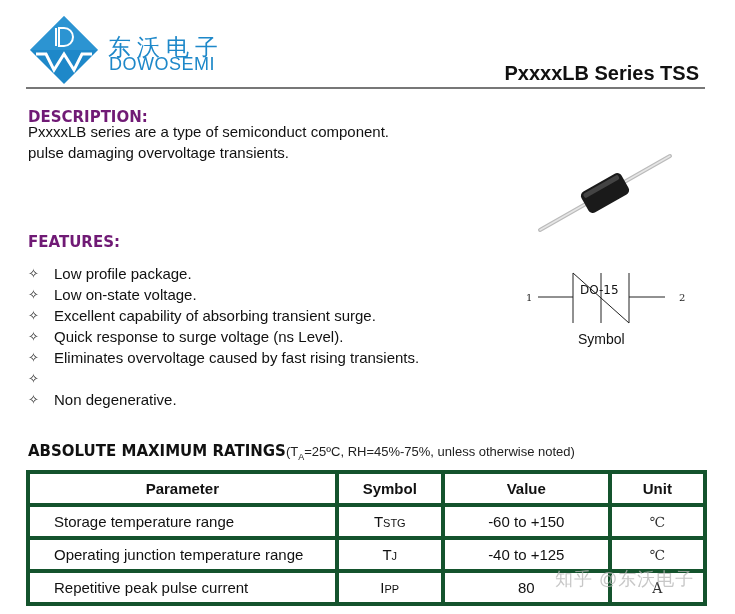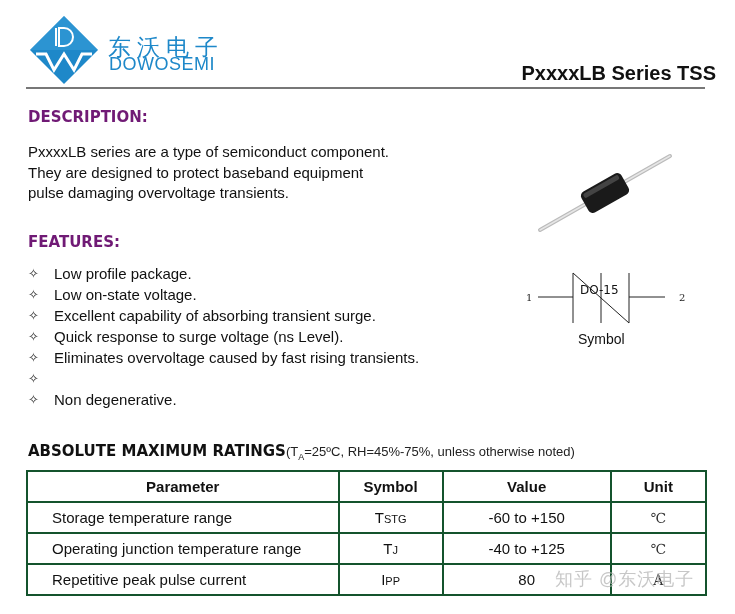--- a/index.html
+++ b/index.html
@@ -1,37 +1,37 @@
 <!DOCTYPE html>
 <html><head>
 <meta charset="utf-8">
 <style>
   html, body { margin:0; padding:0; background:#ffffff; }
   body { width:735px; height:614px; position:relative; overflow:hidden; font-family:"Liberation Sans", sans-serif; color:#111; }
   .logo { position:absolute; left:28px; top:14px; width:72px; height:72px; }
   .logo-cn { position:absolute; left:108px; top:24px; font-family:"DejaVu Serif", serif; font-size:23px; color:#1e88c9; letter-spacing:6px;margin-top:8px; }
   .logo-en { position:absolute; left:109px; top:54px; font-size:18px; color:#1e88c9; letter-spacing:0.5px; }
-  .doc-title { position:absolute; right:19px; top:62px; font-size:20px; font-weight:bold; color:#111; }
+  .doc-title { position:absolute; right:36px; top:62px; font-size:20px; font-weight:bold; color:#111; }
   .header-rule { position:absolute; left:26px; top:87px; width:679px; height:2px; background:#777; }
   .h-section { position:absolute; left:28px; font-family:"DejaVu Sans", sans-serif; font-weight:bold; font-size:15px; color:#701a75; }
-  .desc { position:absolute; left:28px; top:142px; font-size:15px; line-height:20.5px; }
+  .desc { position:absolute; left:28px; top:122px; font-size:15px; line-height:20.5px; }
   .desc div { white-space:nowrap; }
   .features { position:absolute; left:28px; top:263px; font-size:15px; line-height:21px; margin:0; padding:0; list-style:none; }
   .features li { white-space:nowrap; display:flex; align-items:center; }
   .features .bullet { width:26px; font-size:13px; color:#333; }
   .pkg { position:absolute; left:530px; top:148px; width:150px; height:95px; }
   .pkg-label { position:absolute; left:580px; top:247px; font-family:"DejaVu Sans", sans-serif; font-size:12px;margin-top:36px; }
   .sym { position:absolute; left:520px; top:266px; width:175px; height:65px; }
   .sym-label { position:absolute; left:578px; top:331px; font-size:14px; }
   .ratings-title { position:absolute; left:28px; top:442px; white-space:nowrap; }
   .ratings-title .main { font-family:"DejaVu Sans", sans-serif; font-weight:bold; font-size:15px; }
   .ratings-title .cond { font-size:13px; color:#222; }
   .ratings-title sub { font-size:9px; }
   table.ratings { position:absolute; left:26px; top:470px; width:681px; border-collapse:collapse; font-size:15px; }
-  table.ratings th, table.ratings td { border:2px solid #14532d; height:29px; padding:0 24px; }
+  table.ratings th, table.ratings td { border:4px solid #14532d; height:29px; padding:0 24px; }
   table.ratings th { font-weight:bold; text-align:center; }
   table.ratings td.c { text-align:center; }
   table.ratings td.unit { text-align:center; font-family:"DejaVu Serif", serif; font-size:14px; color:#333; }
   .sym-sub { font-size:11px; }
   .watermark { position:absolute; left:555px; top:567px; font-size:18px; color:rgba(180,180,180,0.75); letter-spacing:1px; }
 </style>
 </head>
 <body>
 
 <svg class="logo" viewBox="0 0 72 72">
@@ -41,21 +41,20 @@
   <path d="M8 40 h10 l8 16 l10 -16 l10 16 l8 -16 h10" stroke="#fff" stroke-width="3" fill="none"></path>
 </svg>
 <div class="logo-cn">东沃电子</div>
 <div class="logo-en">DOWOSEMI</div>
 <div class="doc-title">PxxxxLB Series TSS</div>
 <div class="header-rule"></div>
 
 <div class="h-section" style="top:108px;">DESCRIPTION:</div>
 <div class="desc">
   <div>PxxxxLB series are a type of semiconduct component.</div>
-  <div>They are designed to protect baseband equipment</div>
   <div>pulse damaging overvoltage transients.</div>
 </div>
 
 <div class="h-section" style="top:233px;">FEATURES:</div>
 <ul class="features">
   <li>
       <span class="bullet">✧</span>
       <span>Low profile package.</span>
     </li>
   <li>

